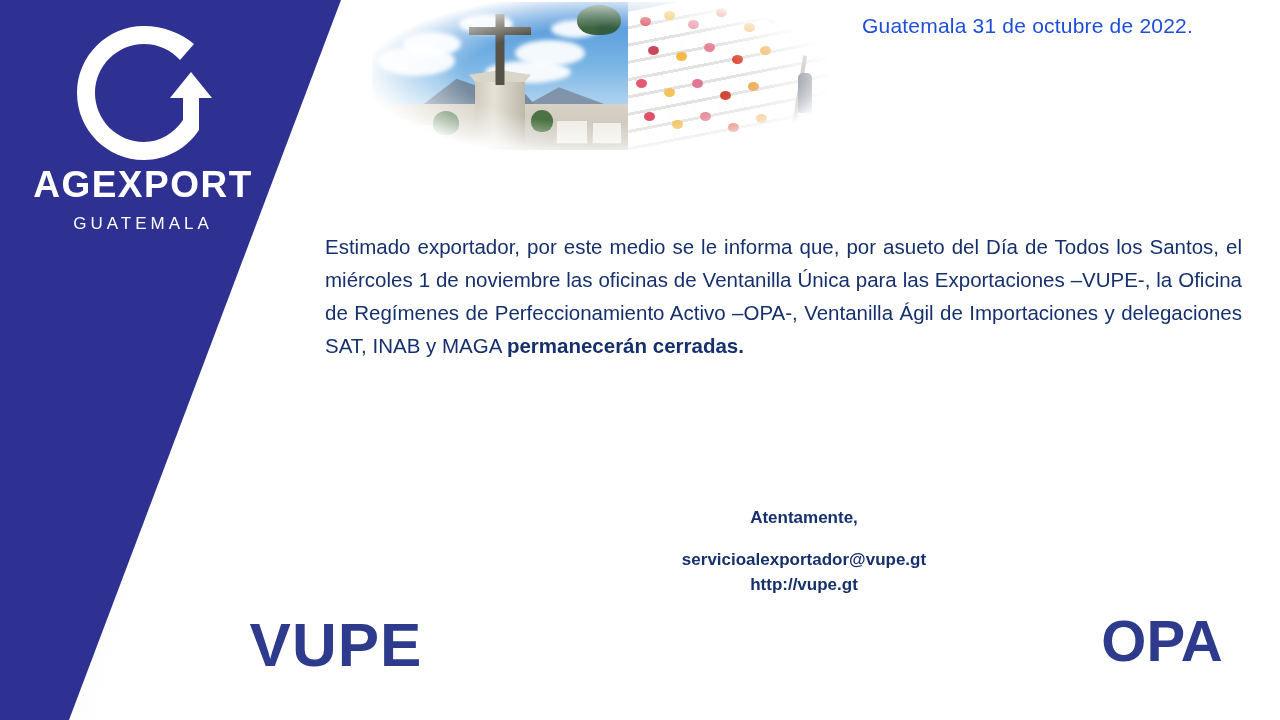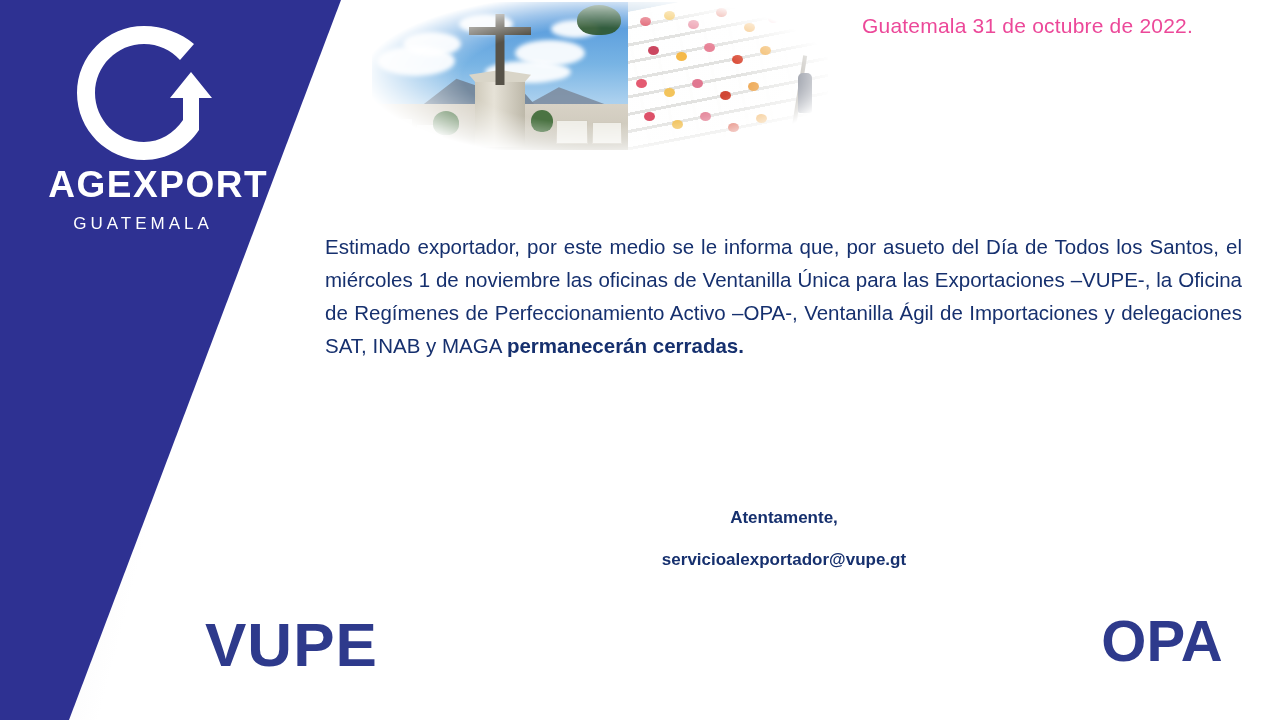--- a/index.html
+++ b/index.html
@@ -60,21 +60,20 @@
     display: block;
   }
   .logo-word {
     color: #ffffff;
     font-size: 37px;
     font-weight: bold;
     letter-spacing: 1.5px;
     line-height: 1;
     margin-top: 6px;
     font-family: "Liberation Sans", "DejaVu Sans", sans-serif;
-    text-align: right;
   }
   .logo-sub {
     color: #ffffff;
     font-size: 17px;
     font-weight: normal;
     letter-spacing: 4px;
     line-height: 1;
     margin-top: 12px;
     font-family: "Liberation Sans", "DejaVu Sans", sans-serif;
   }
@@ -208,21 +207,21 @@
     height: 40px;
     background: #2a3348;
     border-radius: 5px 5px 2px 2px;
   }
 
   
   .date-line {
     position: absolute;
     left: 862px; top: 14px;
     z-index: 4;
-    color: #ec4899;
+    color: #1d4ed8;
     font-size: 21px;
     font-weight: normal;
     letter-spacing: .2px;
     white-space: nowrap;
   }
 
   
   .headline {
     position: absolute;
     left: 300px; top: 160px;
@@ -249,37 +248,37 @@
     font-size: 20.5px;
     line-height: 33px;
     text-align: justify;
     text-justify: inter-word;
   }
   .para .b { font-weight: bold; }
 
   
   .signature {
     position: absolute;
-    left: 464px; top: 505px;
+    left: 484px; top: 505px;
     width: 640px;
     z-index: 4;
     text-align: center;
     color: #16306e;
     font-weight: bold;
     font-size: 17px;
     line-height: 25px;
   }
   .sig-gap { height: 17px; }
 
   
   .vupe-logo {
     position: absolute;
     left: 205px; top: 614px;
     z-index: 4;
-    text-align: left;
+    text-align: center;
     width: 262px;
   }
   .vupe-word {
     color: #2e3a8c;
     font-size: 62px;
     font-weight: bold;
     letter-spacing: 1px;
     line-height: 1;
     font-family: "Liberation Sans", "DejaVu Sans", sans-serif;
   }
@@ -406,20 +405,21 @@
 
 
   <div class="body-copy">
     <p class="para"><span>Estimado exportador, por este medio se le informa que, por asueto del Día de Todos los Santos, el miércoles 1 de noviembre las oficinas de Ventanilla Única para las Exportaciones –VUPE-, la Oficina de Regímenes de Perfeccionamiento Activo –OPA-, Ventanilla Ágil de Importaciones y delegaciones SAT, INAB y MAGA  </span><span class="b">permanecerán cerradas.</span></p>
   </div>
 
   <div class="signature">
     <div>Atentamente,</div>
     <div class="sig-gap"></div>
     <div>servicioalexportador@vupe.gt</div>
+    <div>http://vupe.gt</div>
   </div>
 
   <div class="vupe-logo">
     <div class="vupe-word">VUPE</div>
   </div>
 
   <div class="opa-logo">
     <div class="opa-word">OPA</div>
   </div>
 

